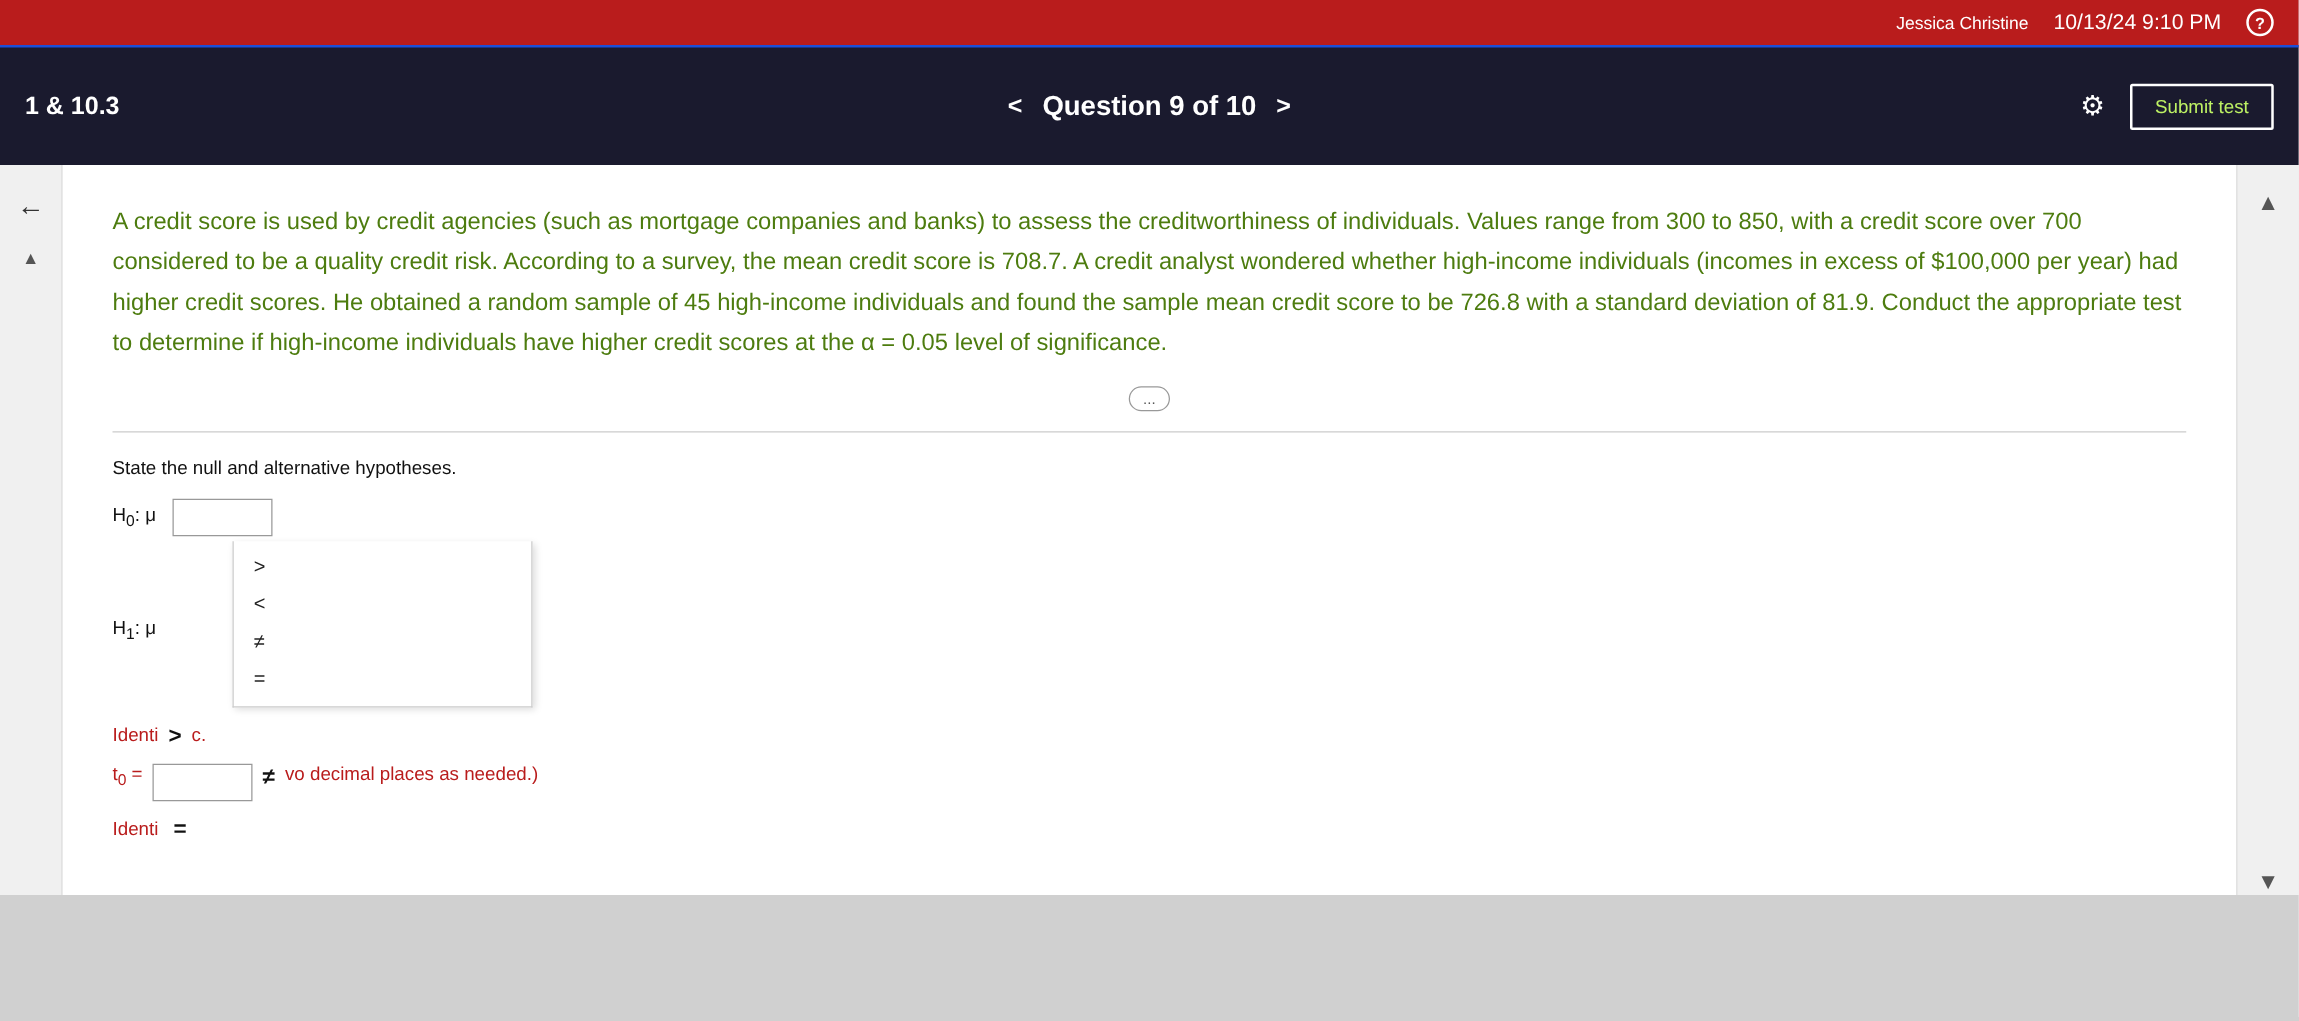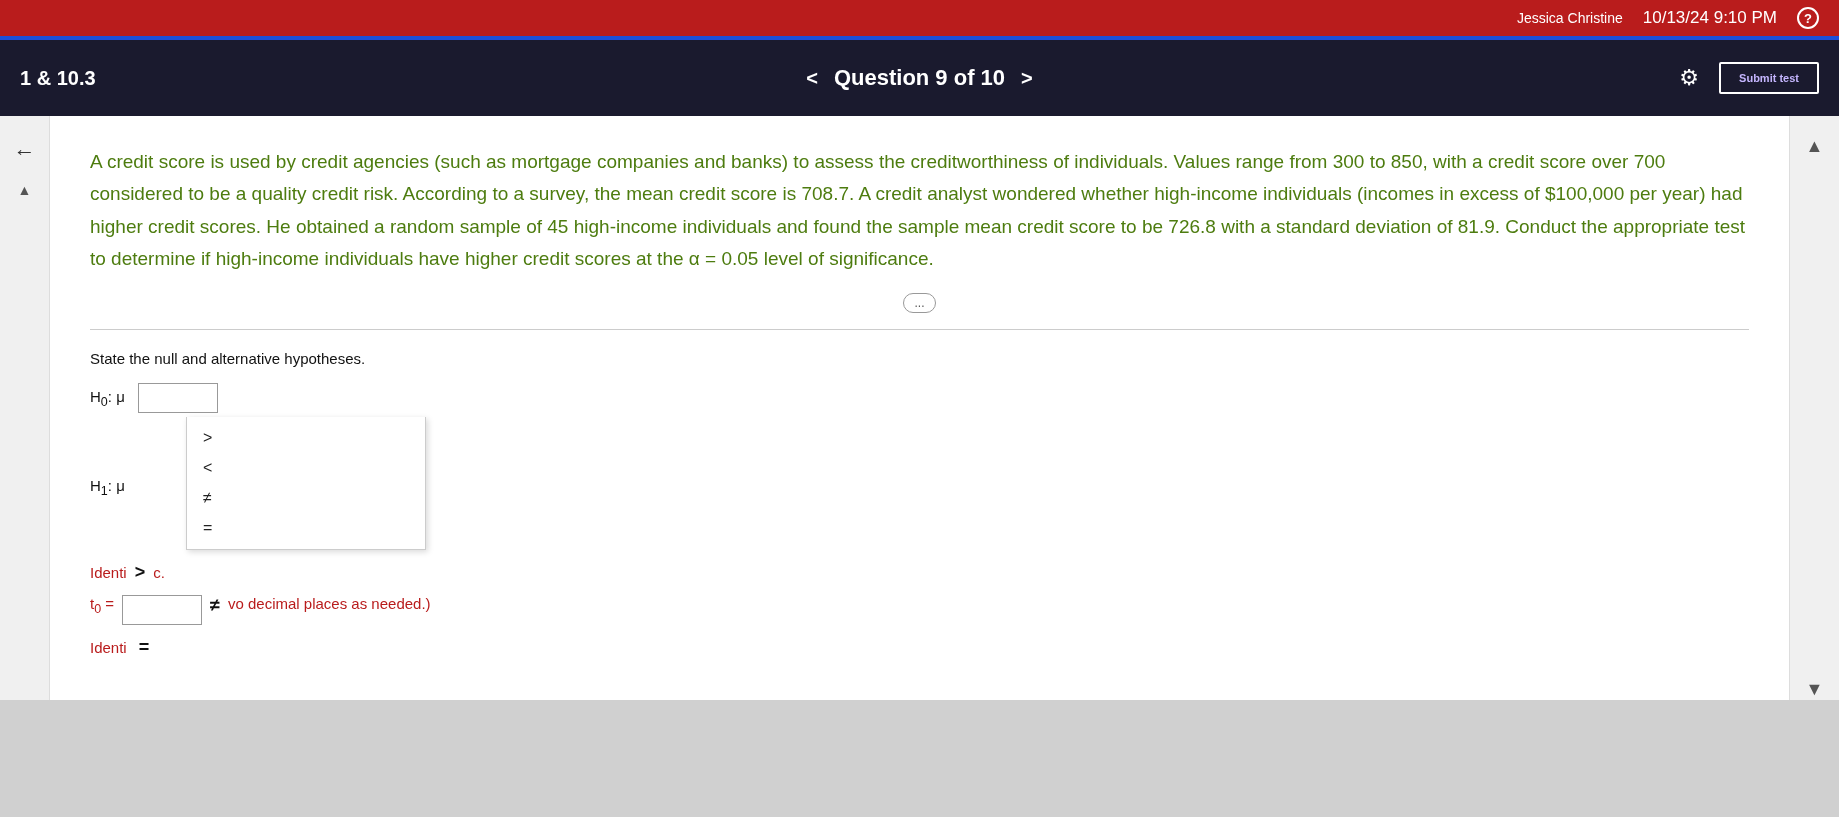--- a/index.html
+++ b/index.html
@@ -42,23 +42,23 @@
       font-size: 13px;
       font-weight: bold;
       cursor: pointer;
     }
 
     .header-bar {
       background: #1a1a2e;
       display: flex;
       align-items: center;
       padding: 26px 20px;
-      height: 80px;
+      height: 96px;
       position: relative;
-      border-top: 4px solid #1d4ed8;
+      border-top: 2px solid #1d4ed8;
     }
 
     .header-section-title {
       color: white;
       font-size: 20px;
       font-weight: bold;
       min-width: 200px;
     }
 
     .header-nav {
@@ -98,25 +98,25 @@
     }
 
     .settings-icon {
       color: white;
       font-size: 22px;
       cursor: pointer;
     }
 
     .submit-btn {
       background: #1a1a2e;
-      color: #c4b5fd;
+      color: #bef264;
       border: 2px solid white;
       padding: 8px 18px;
-      font-size: 11px;
-      font-weight: bold;
+      font-size: 15px;
+      font-weight: normal;
       cursor: pointer;
       border-radius: 2px;
     }
 
     .main-content {
       background: white;
       margin: 0;
       padding: 0;
       display: flex;
     }

